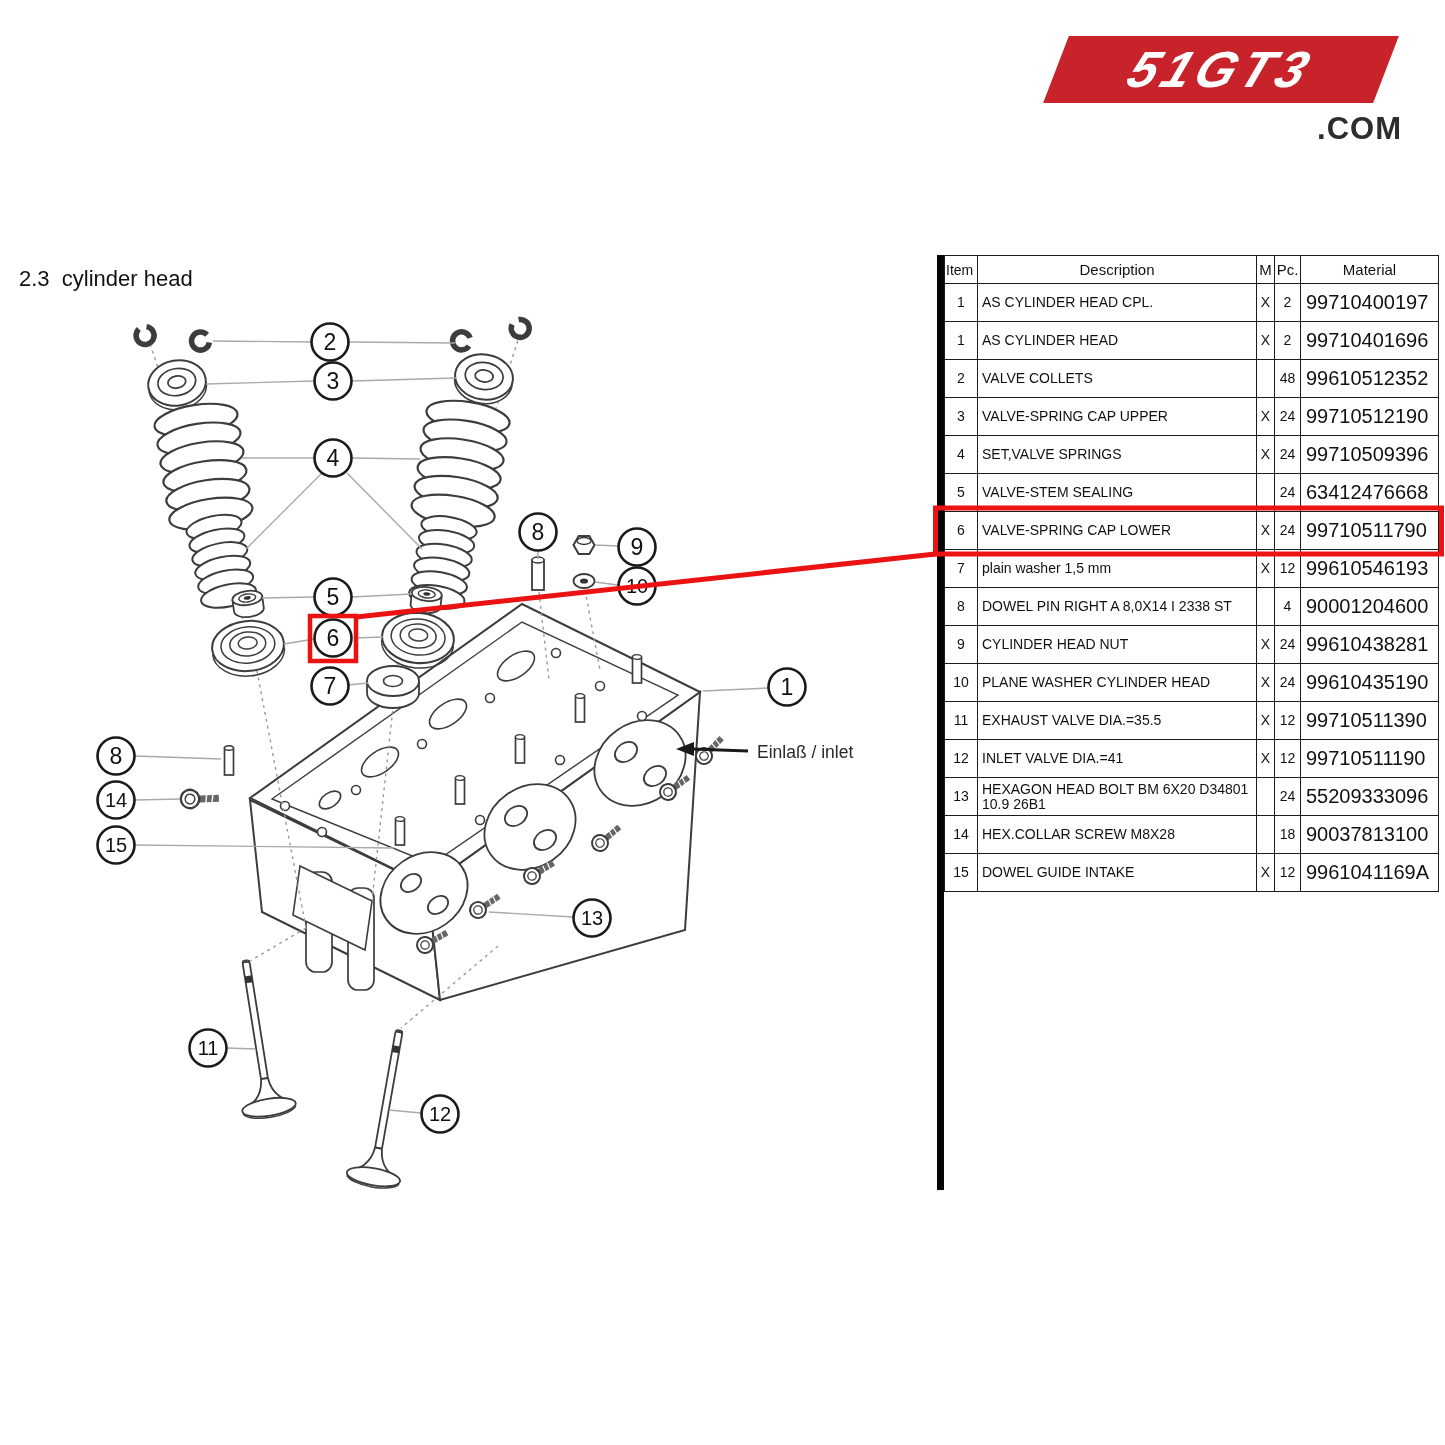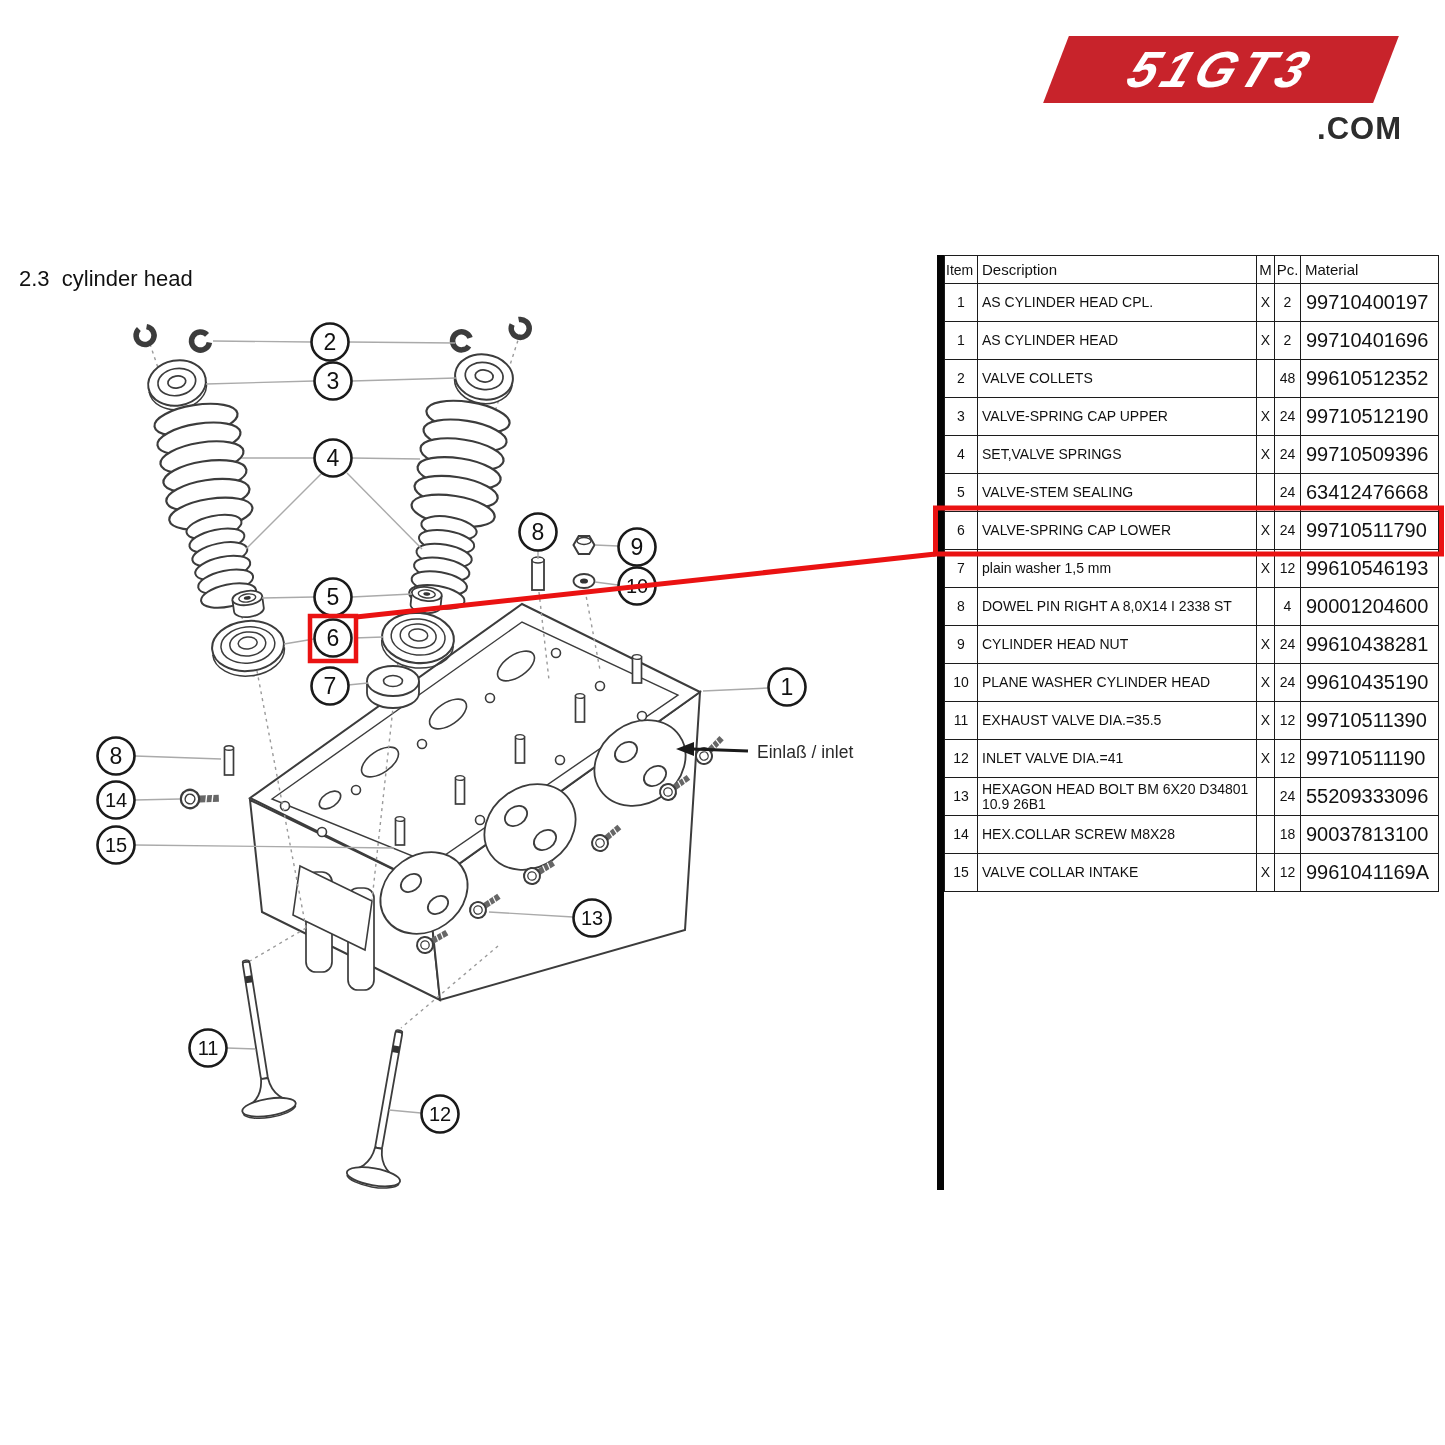--- a/index.html
+++ b/index.html
@@ -19,21 +19,21 @@
 
   
   #diagram{position:absolute;left:0;top:250px;}
   #diagram text{font-family:"Liberation Sans",sans-serif;}
 
   
   .thick-bar{position:absolute;left:937px;top:255px;width:7px;height:935px;background:#050505;}
   .table-wrap{position:absolute;left:944px;top:255px;}
   table{border-collapse:collapse;table-layout:fixed;width:494px;background:#fff;}
   th,td{border:1.5px solid #1c1c1c;overflow:hidden;}
-  thead th{height:27px;font-weight:normal;font-size:15px;text-align:left;padding:0 4px;white-space:nowrap;}
+  thead th{height:27px;font-weight:normal;font-size:15px;text-align:center;padding:0 4px;white-space:nowrap;}
   th.h-item{font-size:14px;padding:0 1px;}
   th.h-m,th.h-pc{text-align:center;padding:0 1px;}
   tbody td{height:38px;font-size:14px;line-height:15px;box-sizing:border-box;}
   td.c-item{text-align:center;}
   td.c-desc{padding:1px 4px;}
   td.c-m{text-align:center;padding:0;}
   td.c-pc{text-align:center;padding:0;}
   td.c-mat{padding:1px 5px;font-size:20px;white-space:nowrap;}
 
   
@@ -456,21 +456,21 @@
           </tr>
           <tr>
             <td class="c-item">14</td>
             <td class="c-desc">HEX.COLLAR SCREW M8X28</td>
             <td class="c-m"></td>
             <td class="c-pc">18</td>
             <td class="c-mat">90037813100</td>
           </tr>
           <tr>
             <td class="c-item">15</td>
-            <td class="c-desc">VALVE COLLAR INTAKE</td>
+            <td class="c-desc">DOWEL GUIDE INTAKE</td>
             <td class="c-m">X</td>
             <td class="c-pc">12</td>
             <td class="c-mat">9961041169A</td>
           </tr>
         </tbody>
     </table>
   </div>
 
   <svg id="overlay" width="1445" height="1445" viewBox="0 0 1445 1445">
     <line id="hl-line" x1="356" y1="617" x2="935.5" y2="554" stroke="#ea1212" stroke-width="5"></line>

